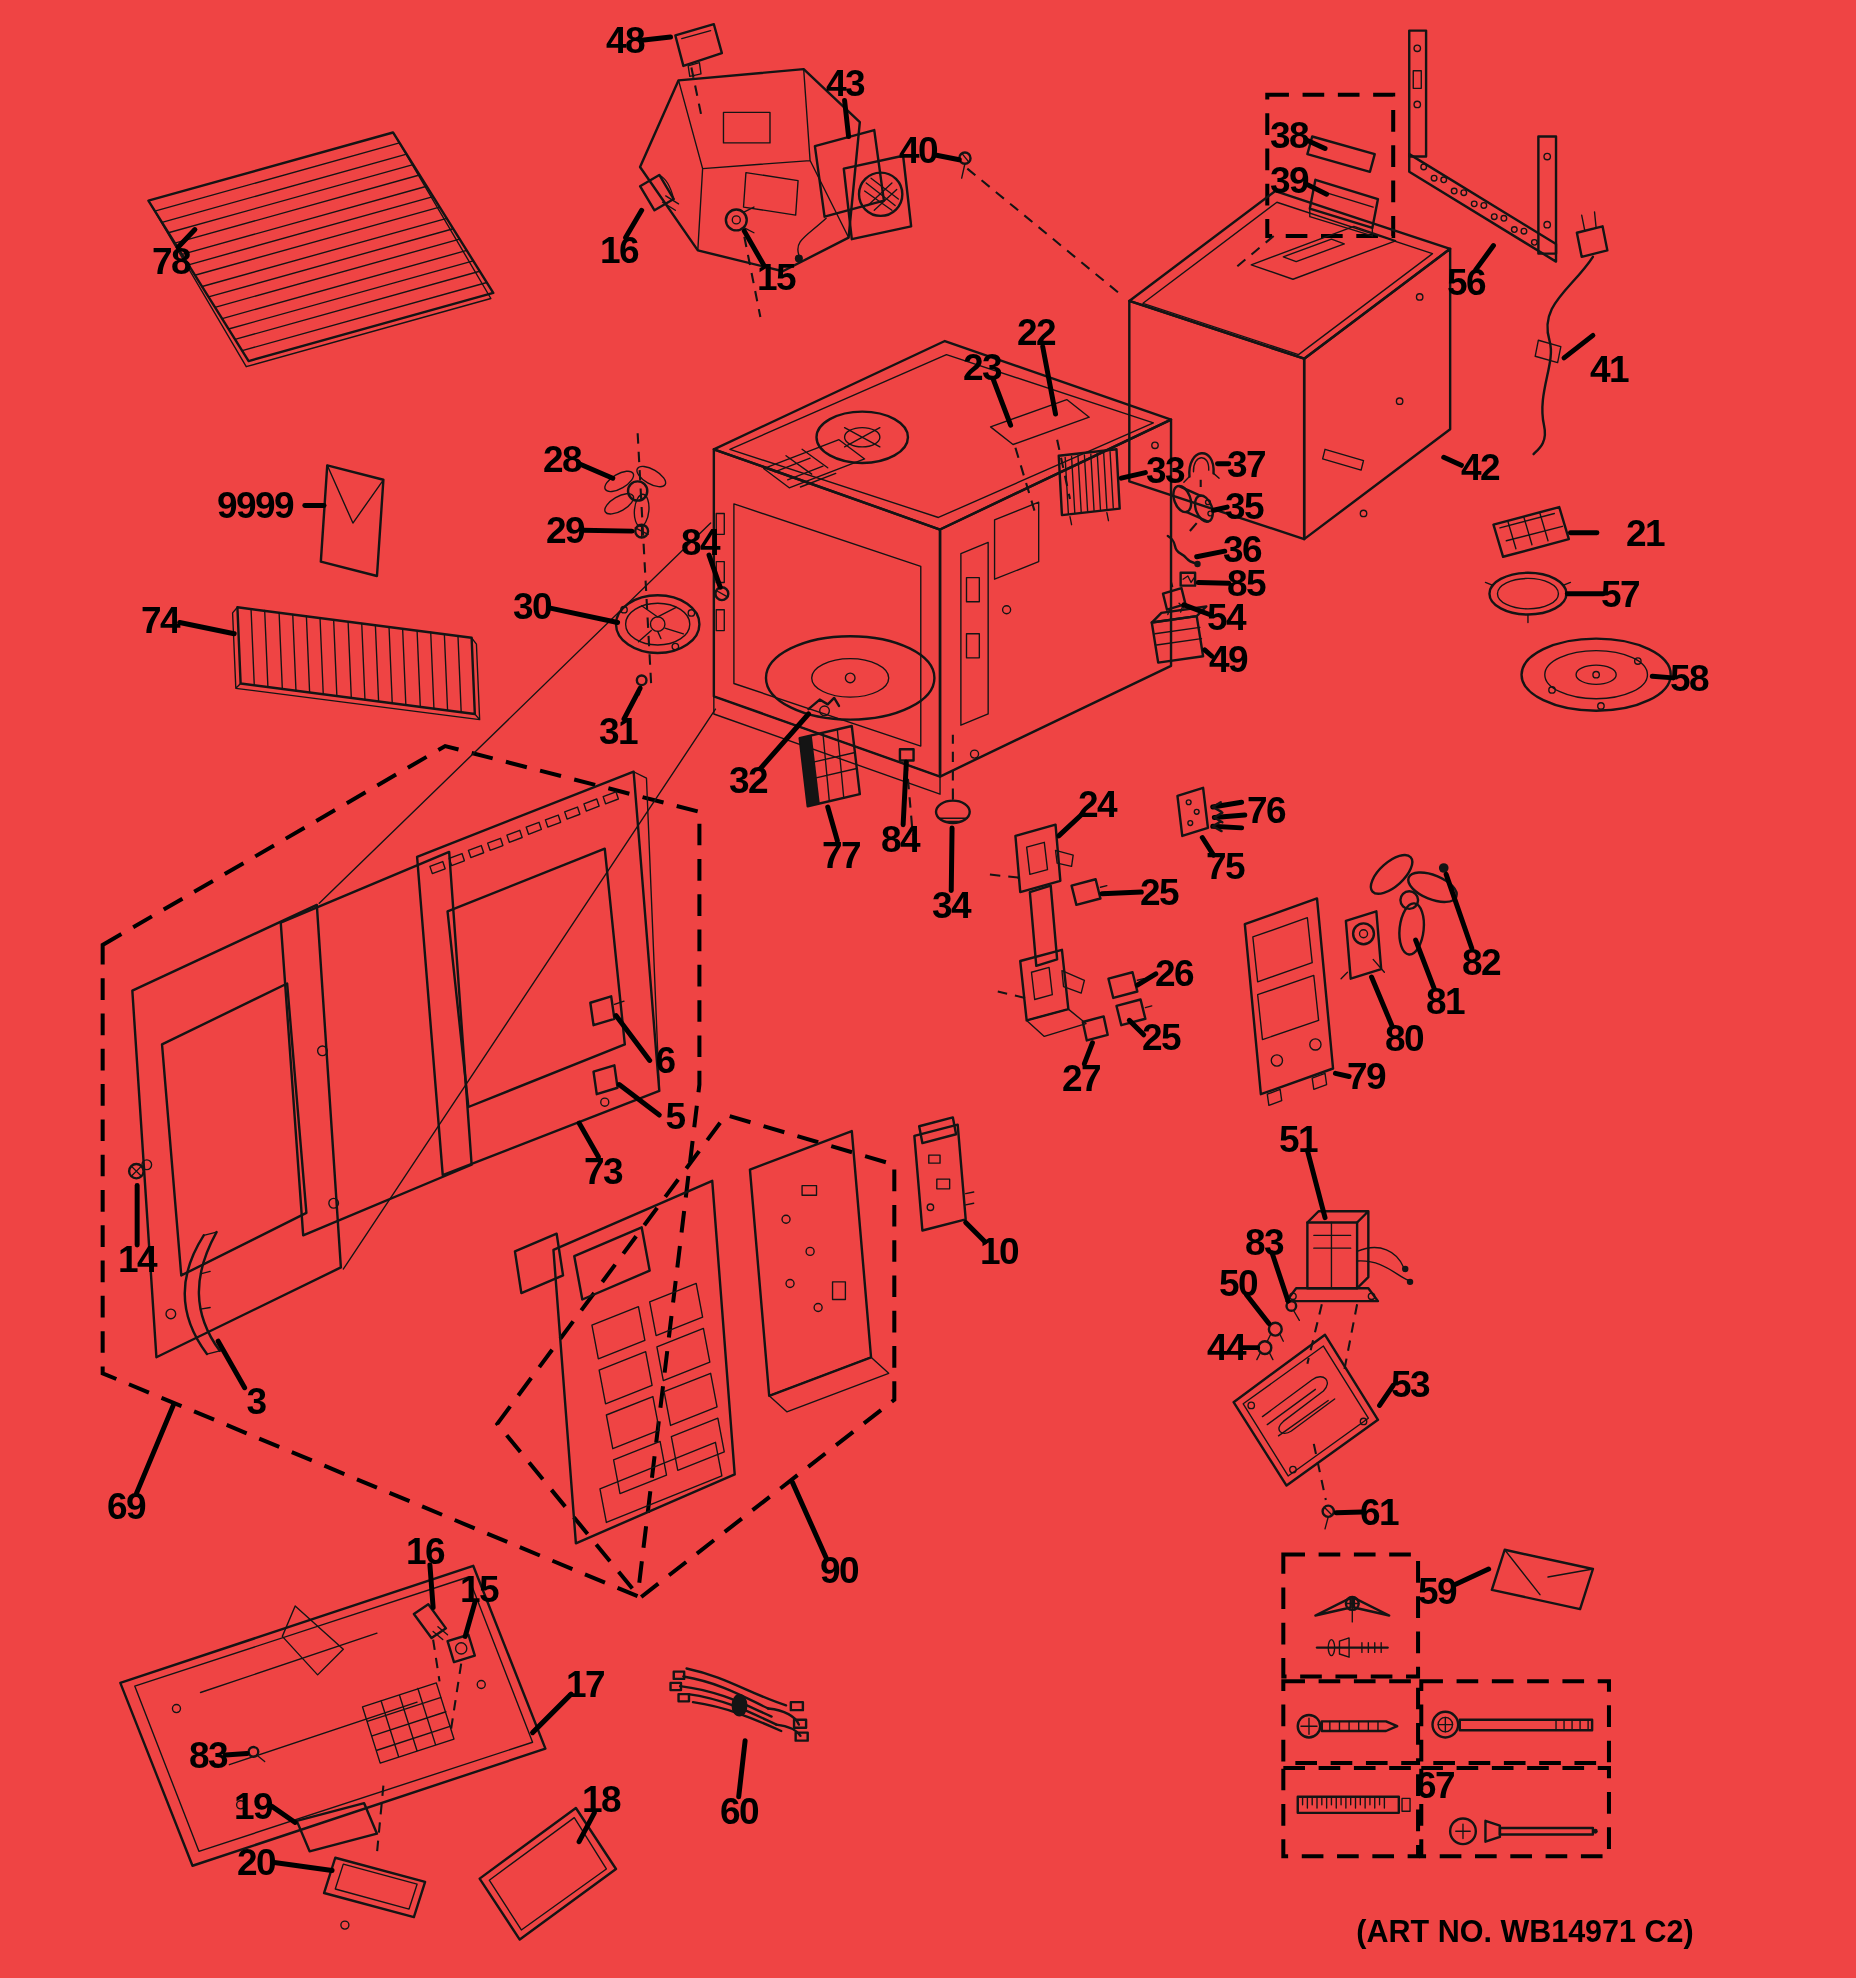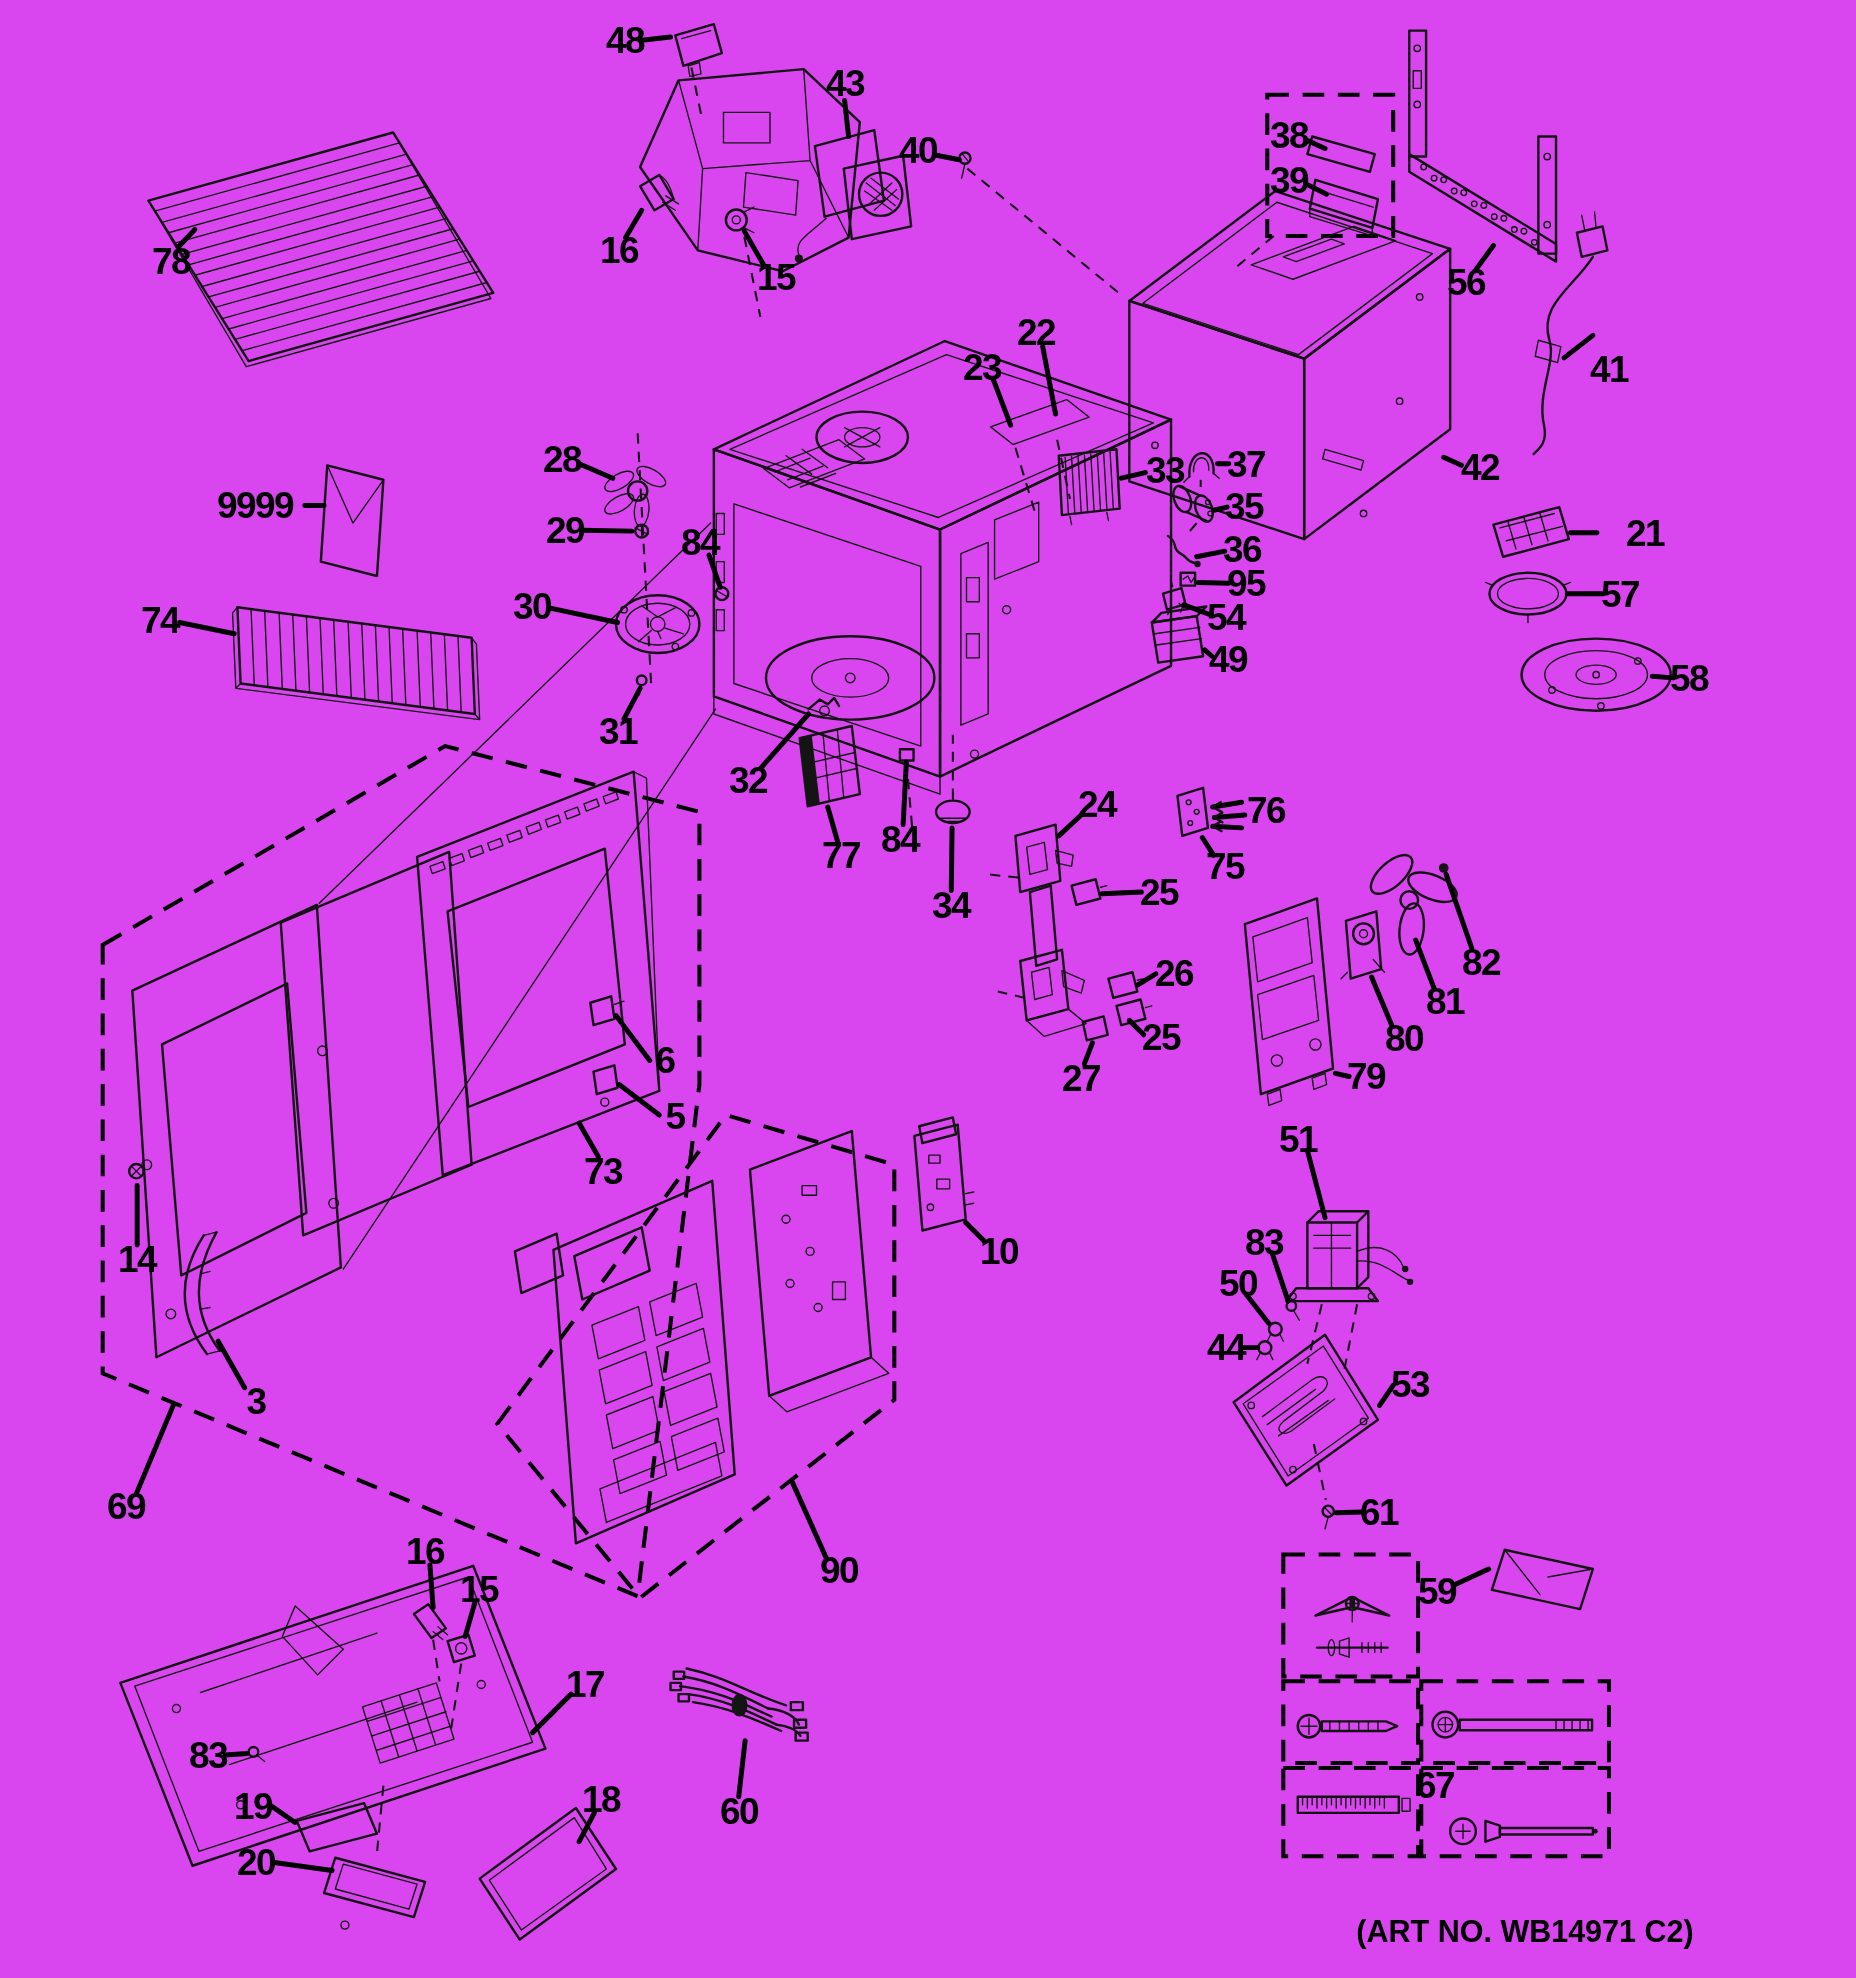--- a/index.html
+++ b/index.html
@@ -1,16 +1,16 @@
 <!DOCTYPE html>
 <html style="font-size:13px"><head>
 <meta charset="utf-8">
 <style>
   html,body{margin:0;padding:0;background:#fff}
-  #canvas{position:relative;width:1856px;height:1979px;background:#d946ef;overflow:hidden;
+  #canvas{position:relative;width:1856px;height:1979px;background:#ef4444;overflow:hidden;
           font-family:"Liberation Sans",sans-serif}
   #art,#leaders{position:absolute;left:0;top:0}
   .callout{position:absolute;transform:translate(-50%,-50%);font-weight:700;font-size:37px;
            line-height:1;color:#000;white-space:nowrap;letter-spacing:-1.6px;
            font-family:"Liberation Sans",sans-serif}
   #artno{position:absolute;transform:translate(-50%,-50%);font-weight:700;font-size:30.5px;
          color:#000;white-space:nowrap;font-family:"Liberation Sans",sans-serif}
   
   .s  {fill:none;stroke:#141414;stroke-width:3;stroke-linejoin:round;stroke-linecap:round}
   .t  {fill:none;stroke:#141414;stroke-width:1.7;stroke-linejoin:round;stroke-linecap:round}
@@ -620,21 +620,21 @@
       <div class="callout" style="left: 1289px; top: 180px;">39</div>
       <div class="callout" style="left: 1466px; top: 282px;">56</div>
       <div class="callout" style="left: 982px; top: 367px;">23</div>
       <div class="callout" style="left: 1036px; top: 332px;">22</div>
       <div class="callout" style="left: 1480px; top: 467px;">42</div>
       <div class="callout" style="left: 1609px; top: 329px; margin-top: 40px;">41</div>
       <div class="callout" style="left: 1165px; top: 470px;">33</div>
       <div class="callout" style="left: 1246px; top: 464px;">37</div>
       <div class="callout" style="left: 1244px; top: 506px;">35</div>
       <div class="callout" style="left: 1242px; top: 549px;">36</div>
-      <div class="callout" style="left: 1246px; top: 583px;">95</div>
+      <div class="callout" style="left: 1246px; top: 583px;">85</div>
       <div class="callout" style="left: 1226px; top: 617px;">54</div>
       <div class="callout" style="left: 1228px; top: 659px;">49</div>
       <div class="callout" style="left: 1614px; top: 533px; margin-left: 31px;">21</div>
       <div class="callout" style="left: 1620px; top: 594px;">57</div>
       <div class="callout" style="left: 1689px; top: 678px;">58</div>
       <div class="callout" style="left: 562px; top: 459px;">28</div>
       <div class="callout" style="left: 565px; top: 530px;">29</div>
       <div class="callout" style="left: 532px; top: 606px;">30</div>
       <div class="callout" style="left: 618px; top: 731px;">31</div>
       <div class="callout" style="left: 160px; top: 620px;">74</div>

